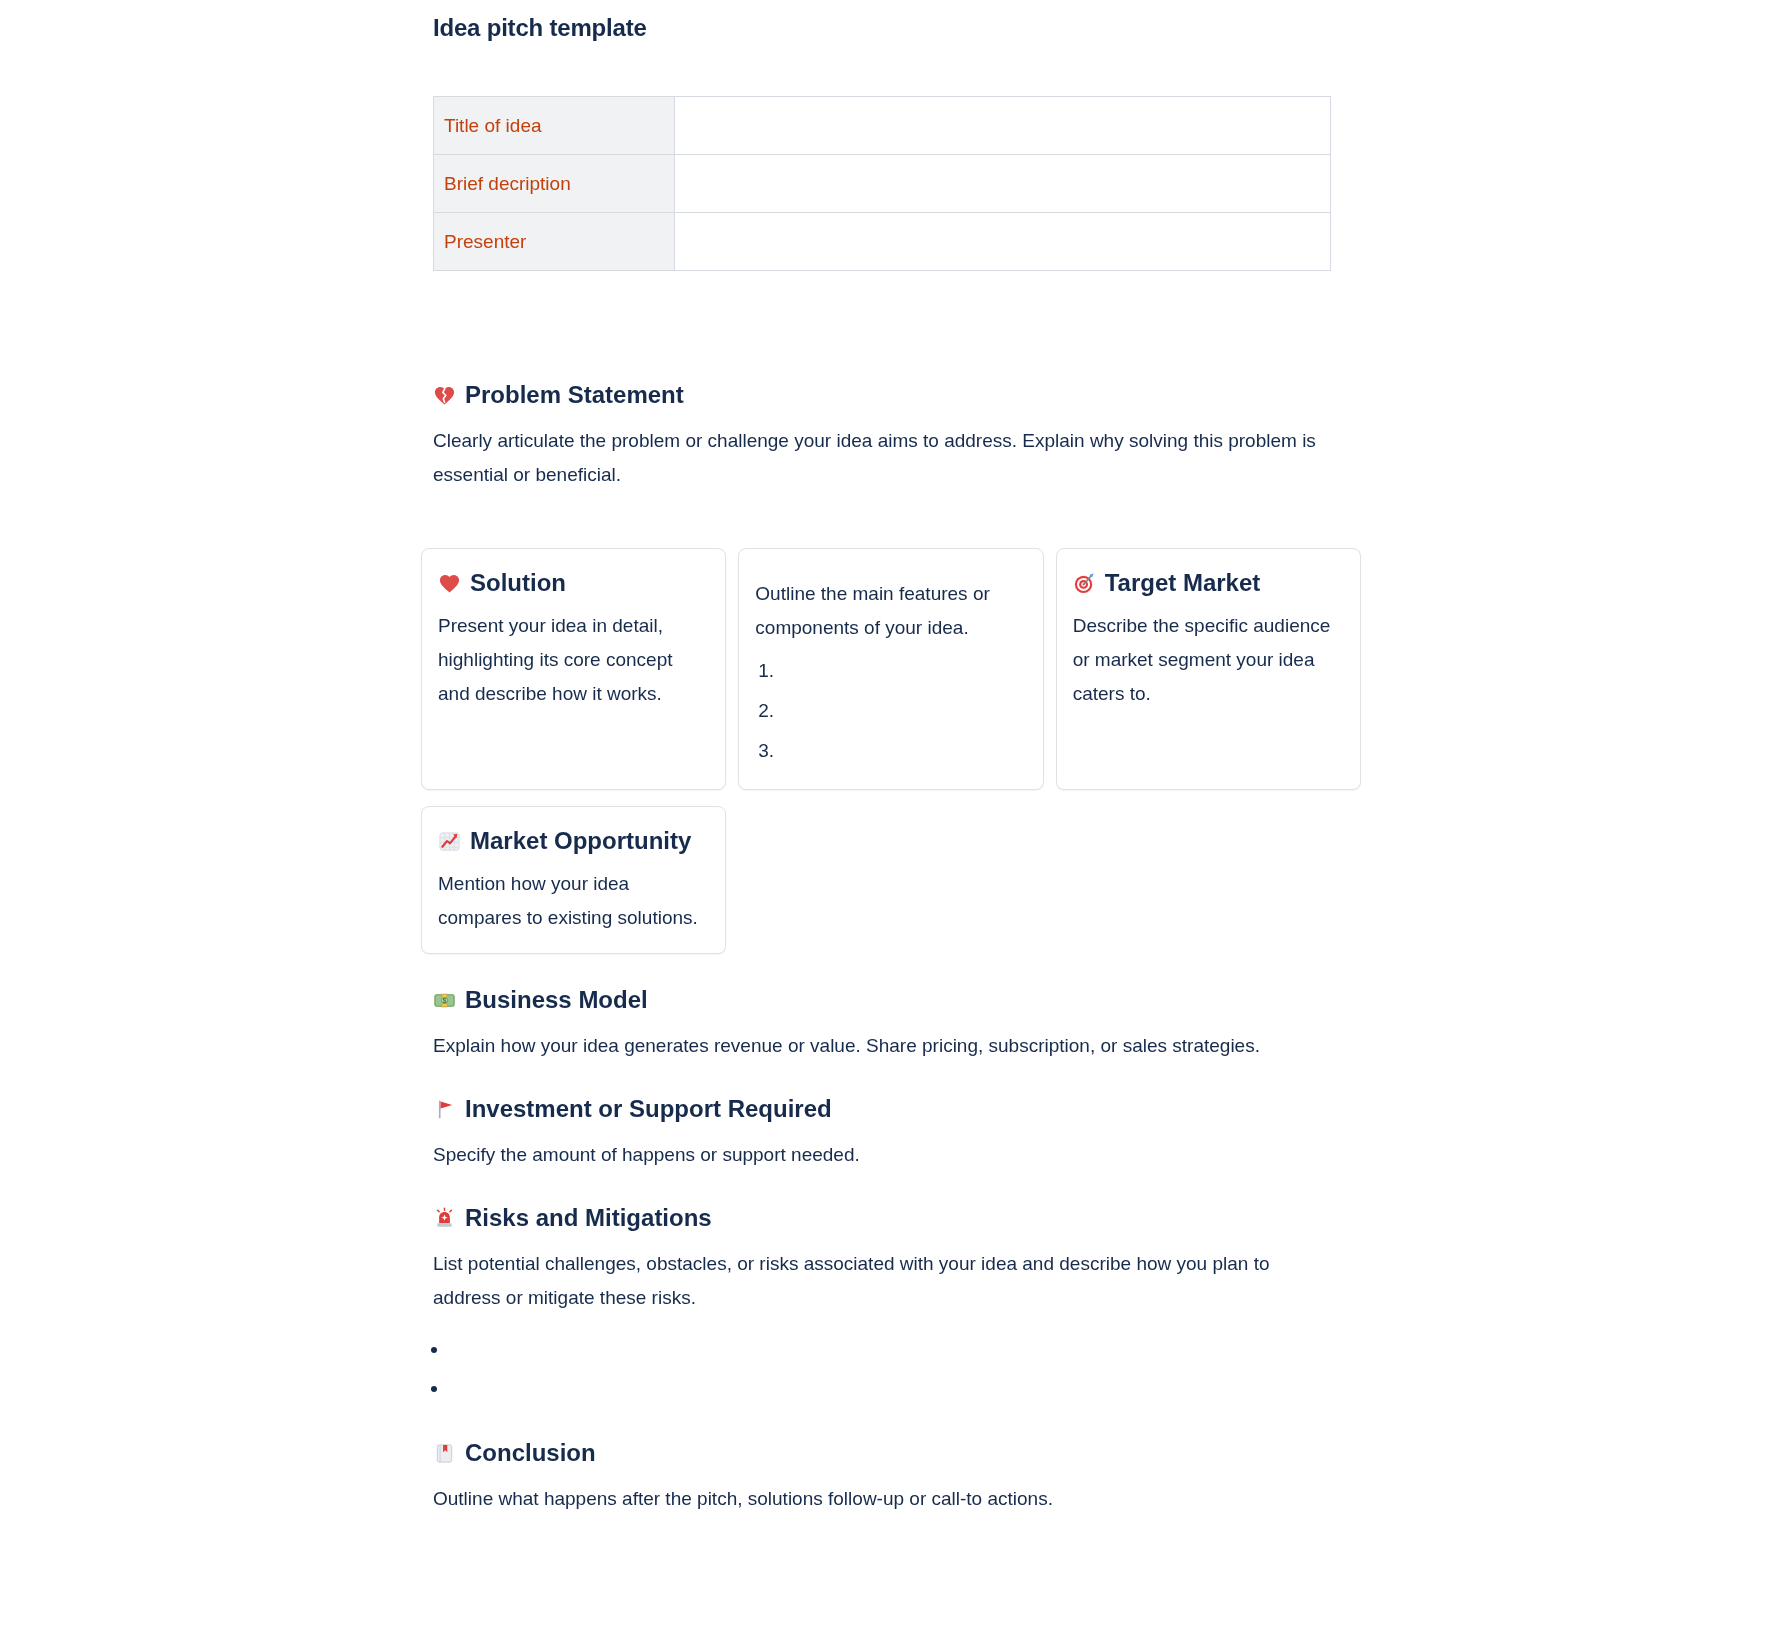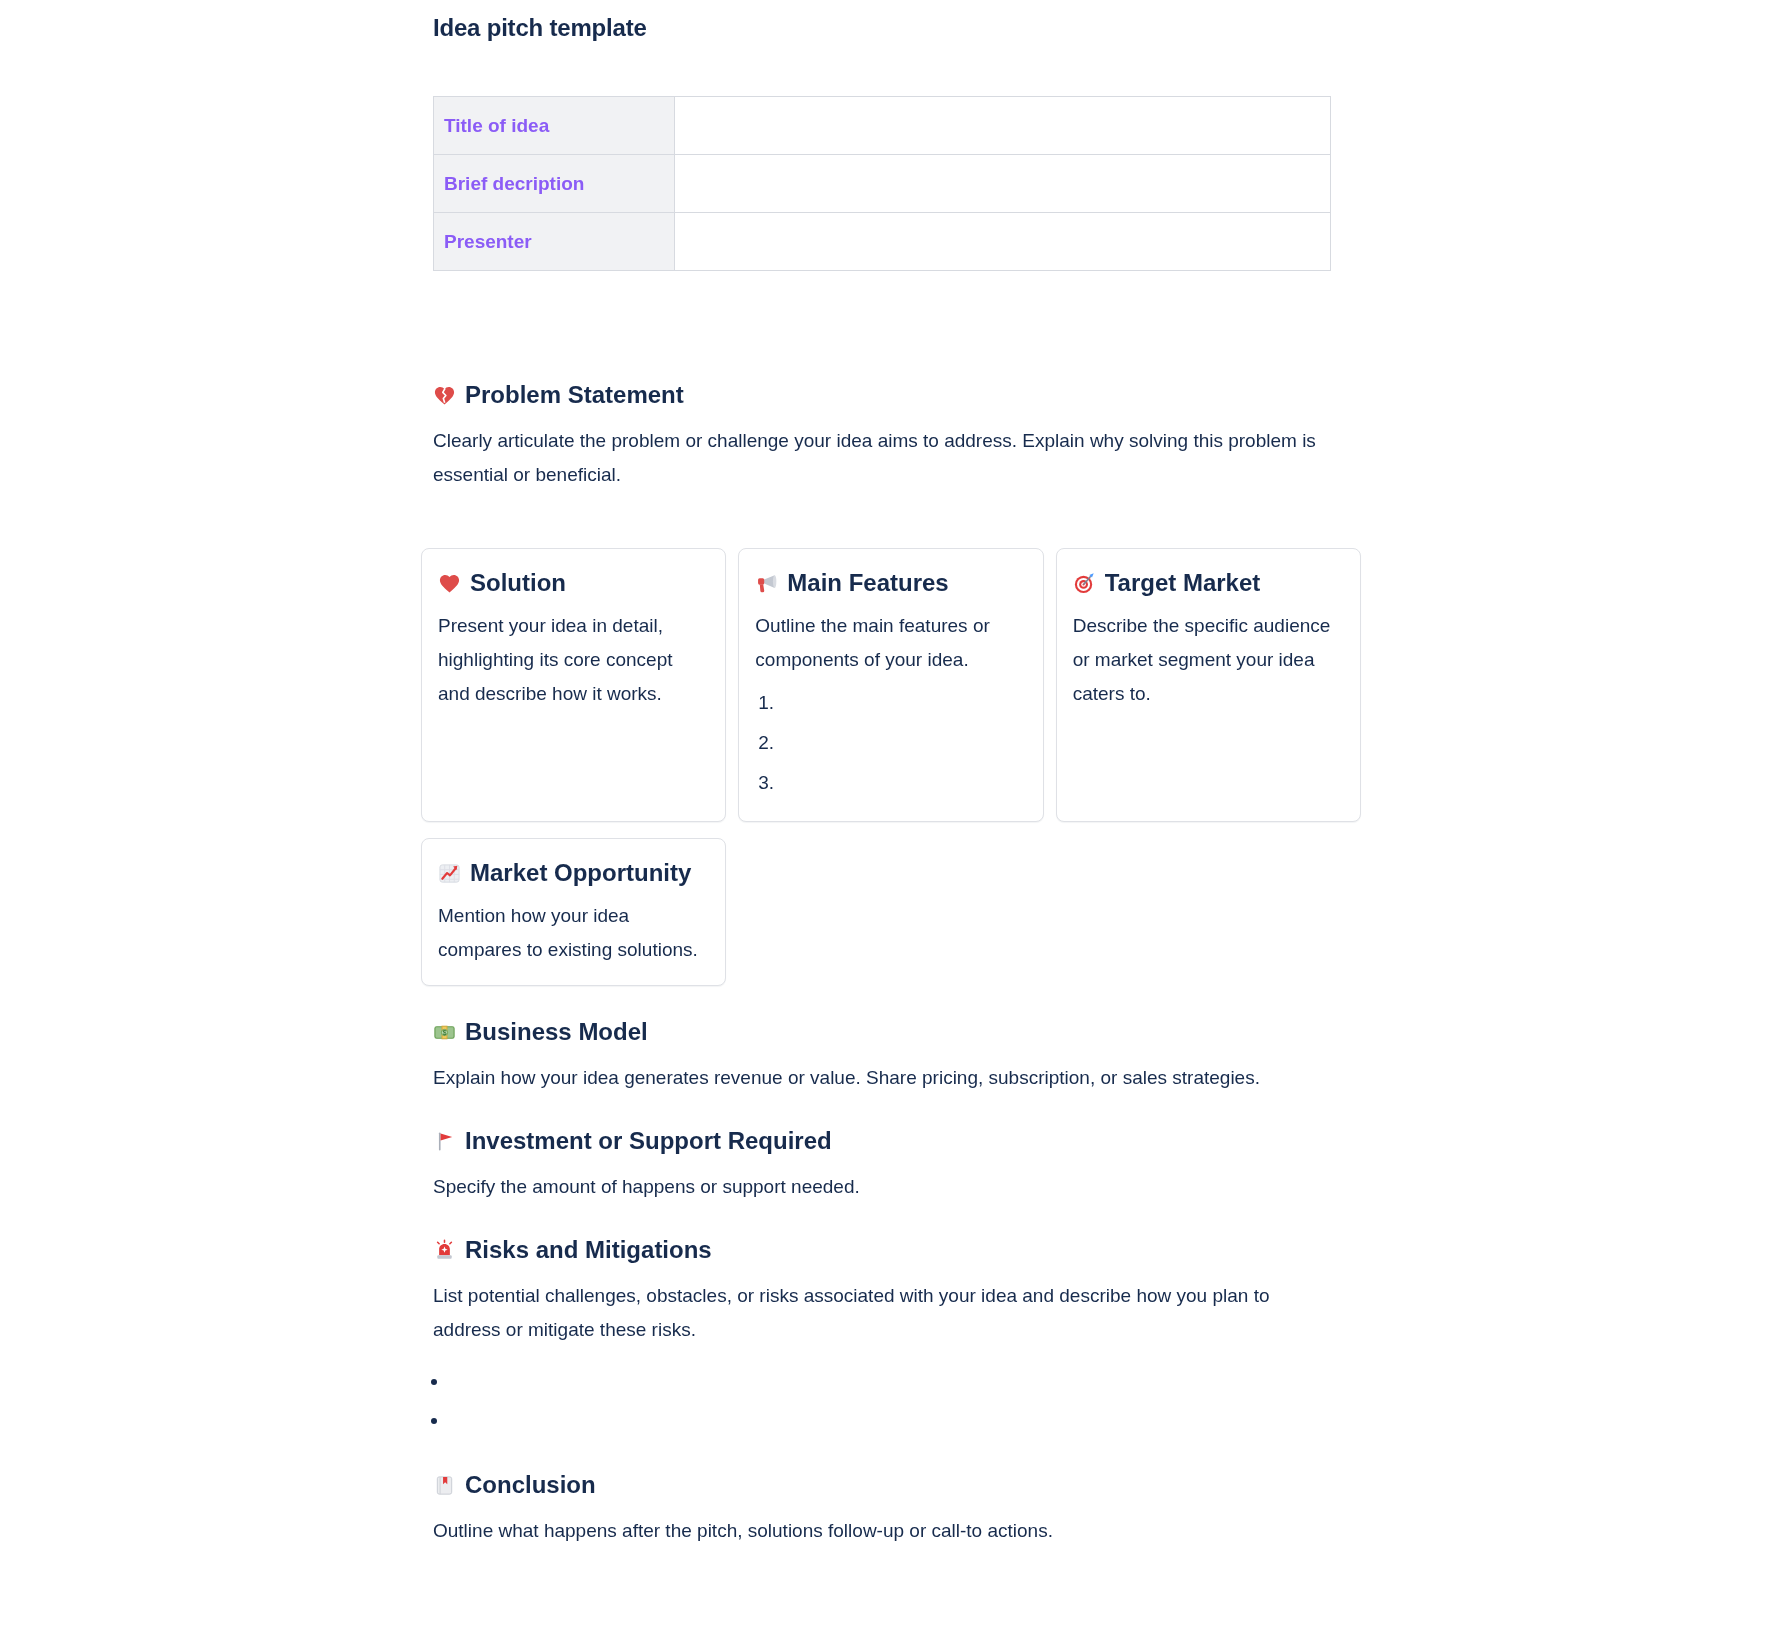--- a/index.html
+++ b/index.html
@@ -30,23 +30,23 @@
   .info-table th, .info-table td{
     border:1px solid #D7DAE0;
     height:55px;
     font-size:19px;
     vertical-align:middle;
   }
   .info-table th{
     background:#F1F2F4;
     width:220px;
     text-align:left;
-    font-weight:700;
+    font-weight:400;
     padding:0 10px;
-    color:#8b5cf6;
+    color:#c2410c;
   }
   .info-table td{ background:#ffffff; }
 
   .section{ margin-top:32px; }
   .section--first{ margin-top:110px; }
 
   .h2{
     display:flex;
     align-items:center;
     gap:9px;
@@ -149,31 +149,20 @@
           <svg viewBox="0 0 24 24">
             <path d="M12 21.35l-1.45-1.32C5.4 15.36 2 12.28 2 8.5 2 5.42 4.42 3 7.5 3c1.74 0 3.41.81 4.5 2.09C13.09 3.81 14.76 3 16.5 3 19.58 3 22 5.42 22 8.5c0 3.78-3.4 6.86-8.55 11.54L12 21.35z" fill="#DE4C4A"></path>
           </svg>
         </span>
         <span>Solution</span>
       </h2>
       <p class="body">Present your idea in detail, highlighting its core concept and describe how it works.</p>
     </div>
 
     <div class="panel">
-      <h2 class="h2">
-        <span class="emoji">
-          <svg viewBox="0 0 24 24">
-            <path d="M9 8.2 L20.5 3.4 V16.6 L9 11.8 Z" fill="#C3C8D1"></path>
-            <ellipse cx="20.5" cy="10" rx="1.8" ry="6.6" fill="#D9DCE2"></ellipse>
-            <rect x="3.2" y="6.6" width="6.4" height="6.6" rx="1.6" fill="#DE4C4A"></rect>
-            <path d="M5 13 h3.6 l1 6.4 a1.5 1.5 0 0 1 -1.5 1.7 h-1 a1.5 1.5 0 0 1 -1.5 -1.3 z" fill="#DE4C4A"></path>
-          </svg>
-        </span>
-        <span>Main Features</span>
-      </h2>
       <p class="body">Outline the main features or components of your idea.</p>
       <ol class="numlist">
         <li class="empty"></li>
         <li class="empty"></li>
         <li class="empty"></li>
       </ol>
     </div>
 
     <div class="panel">
       <h2 class="h2">

